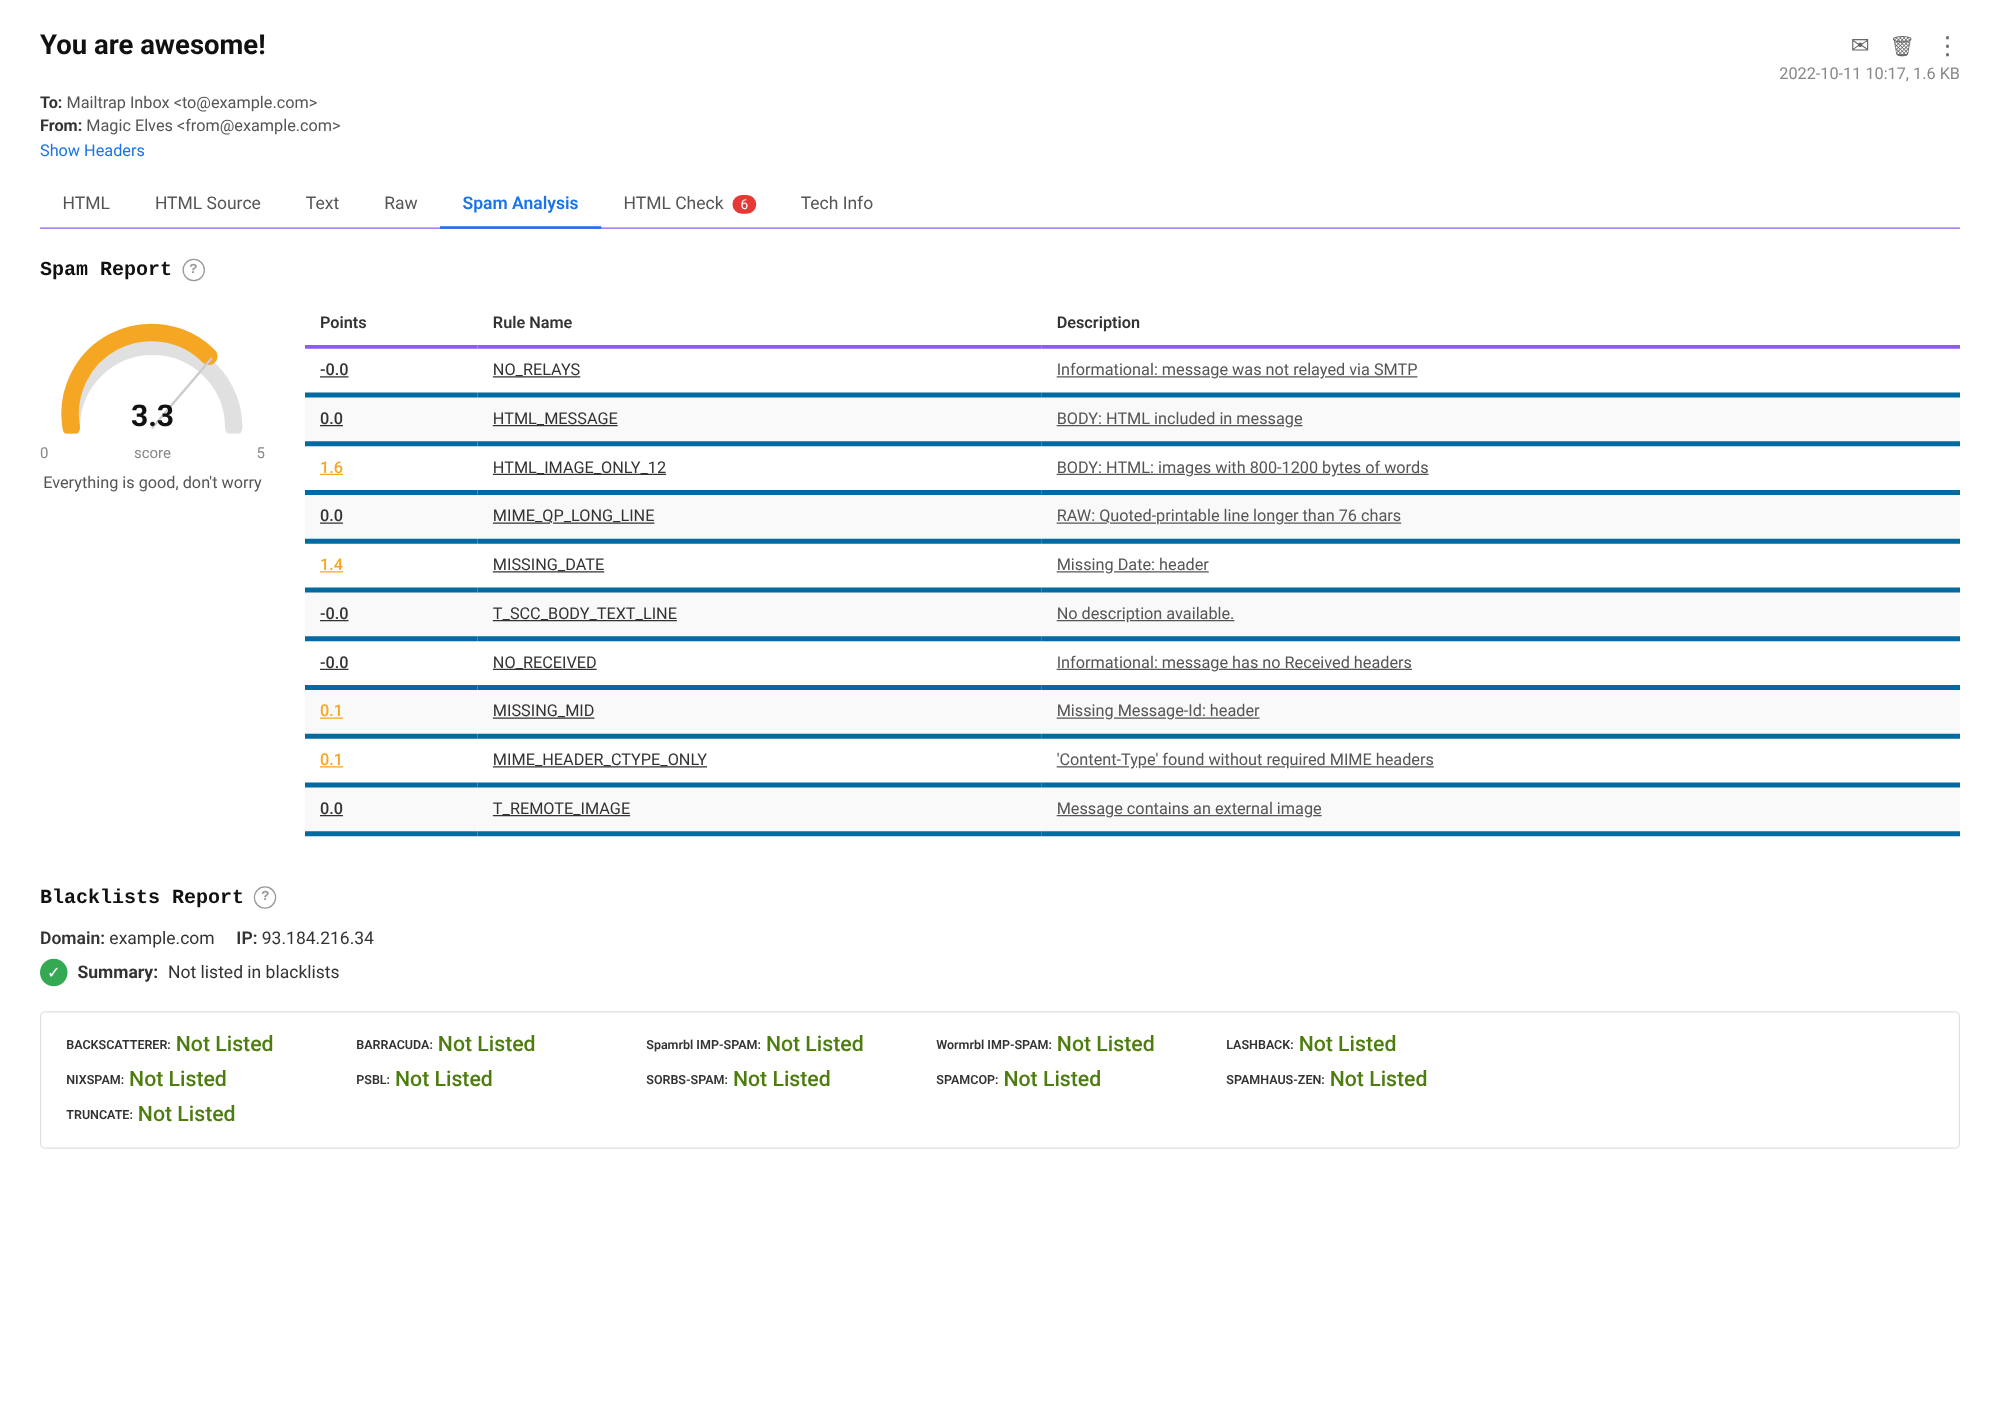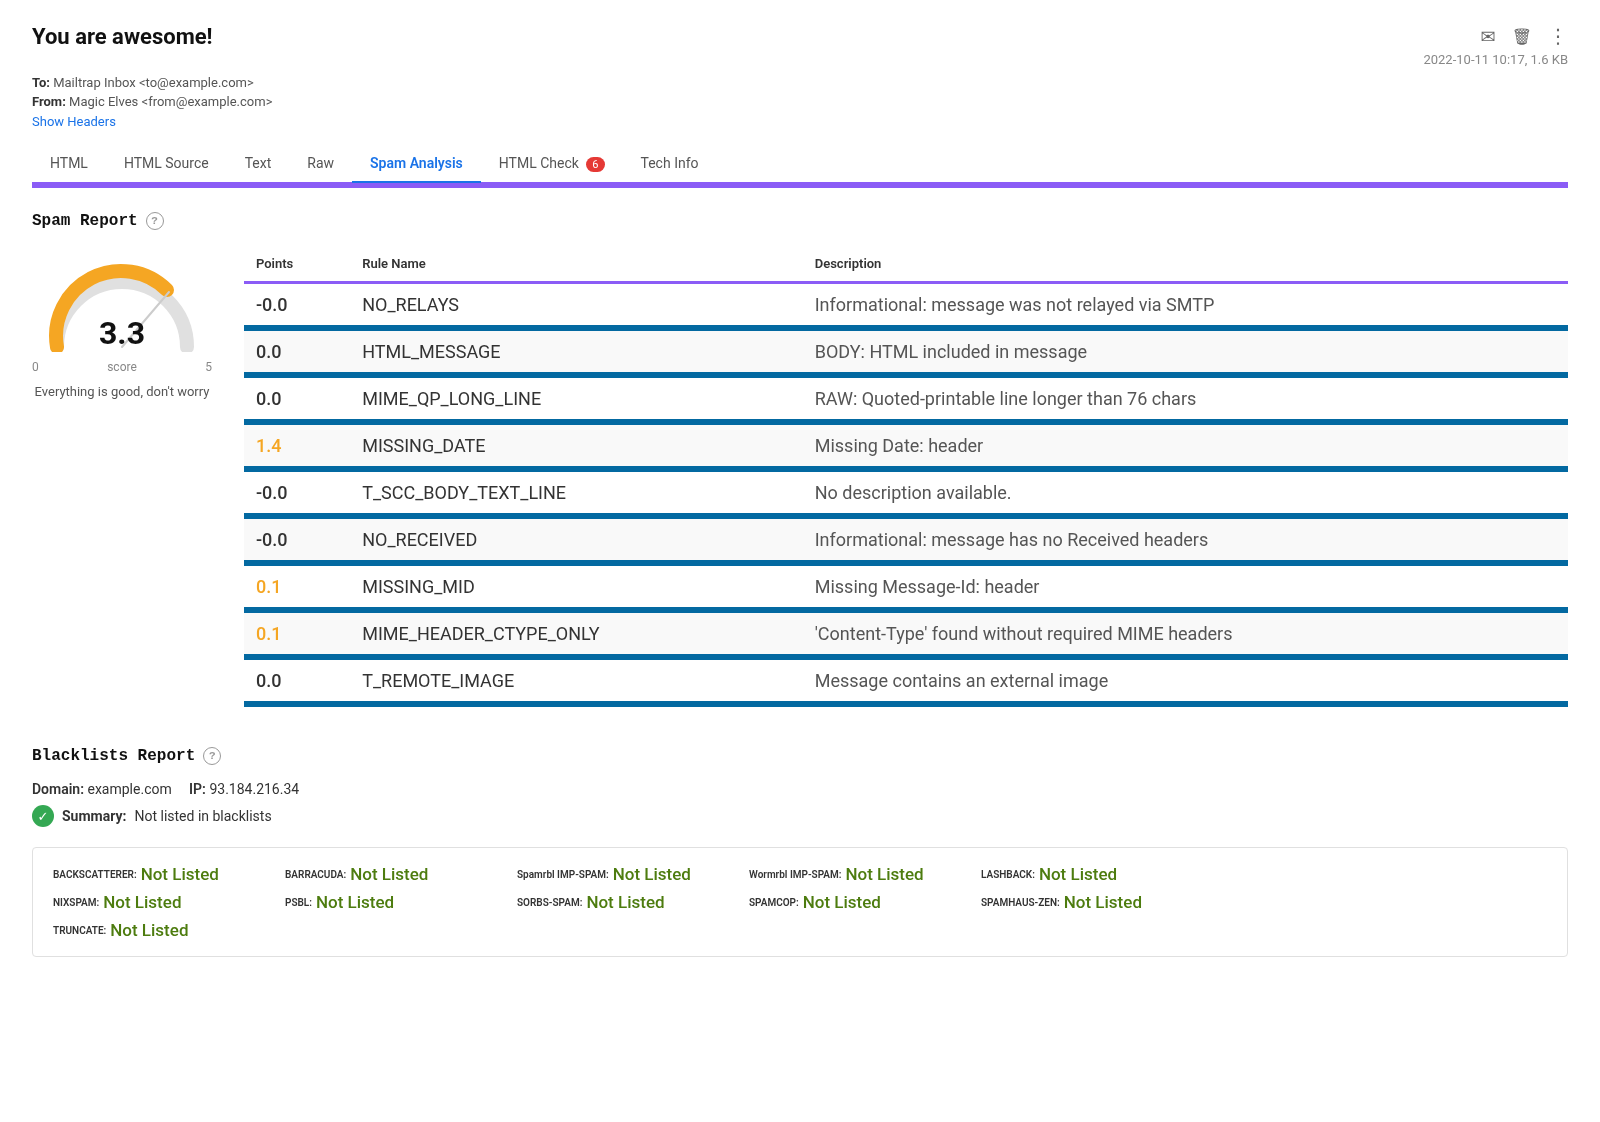--- a/index.html
+++ b/index.html
@@ -6,38 +6,38 @@
     body { font-family: -apple-system, BlinkMacSystemFont, 'Segoe UI', Roboto, sans-serif; background: #fff; color: #333; font-size: 14px; }
     .app-container { padding: 24px 32px; max-width: 1600px; }
     .header-row { display: flex; justify-content: space-between; align-items: flex-start; margin-bottom: 8px; }
     .title { font-size: 22px; font-weight: 700; color: #111; }
     .header-actions { display: flex; gap: 16px; align-items: center; color: #666; }
     .header-actions span { cursor: pointer; font-size: 18px; }
     .meta-info { font-size: 13px; color: #555; margin-bottom: 4px; }
     .meta-info strong { color: #333; }
     .show-headers { color: #1a73e8; font-size: 13px; cursor: pointer; margin-bottom: 16px; display: inline-block; }
     .date-size { font-size: 13px; color: #888; text-align: right; }
-    .tabs { display: flex; gap: 0; border-bottom: 6px solid #8b5cf6; margin-bottom: 24px; }
+    .tabs { display: flex; gap: 0; border-bottom: 1px solid #8b5cf6; margin-bottom: 24px; }
     .tab { padding: 10px 18px; font-size: 14px; color: #555; cursor: pointer; border-bottom: 2px solid transparent; margin-bottom: -1px; white-space: nowrap; }
     .tab.active { color: #1a73e8; border-bottom: 2px solid #1a73e8; font-weight: 600; }
     .badge { background: #e53935; color: #fff; border-radius: 10px; font-size: 11px; padding: 1px 6px; margin-left: 4px; vertical-align: middle; }
     .section-title { font-size: 16px; font-weight: 700; color: #111; margin-bottom: 16px; display: flex; align-items: center; gap: 8px; font-family: Liberation Mono, monospace; }
     .help-icon { width: 18px; height: 18px; border-radius: 50%; border: 1.5px solid #999; color: #999; font-size: 11px; display: inline-flex; align-items: center; justify-content: center; cursor: pointer; }
     .spam-report-layout { display: flex; gap: 32px; margin-bottom: 40px; }
     .gauge-container { min-width: 180px; display: flex; flex-direction: column; align-items: center; padding-top: 16px; }
     .gauge-wrap { position: relative; width: 160px; height: 90px; overflow: hidden; margin-bottom: 8px; }
     .score-display { position: absolute; bottom: 0; left: 0; width: 100%; text-align: center; }
-    .score-number { font-size: 32px; font-weight: 700; color: #111; }
+    .score-number { font-size: 24px; font-weight: 700; color: #111; }
     .score-labels { display: flex; justify-content: space-between; width: 100%; font-size: 12px; color: #888; margin-bottom: 2px; }
     .gauge-message { font-size: 13px; color: #555; text-align: center; margin-top: 8px; }
     .spam-table { flex: 1; }
     table { width: 100%; border-collapse: collapse; }
     thead th { font-weight: 600; font-size: 13px; color: #333; padding: 10px 12px; text-align: left; border-bottom: 3px solid #8b5cf6; }
     tbody tr:nth-child(even) { background: #f9f9f9; }
-    tbody td { padding: 10px 12px; font-size: 18px; color: #555; border-bottom: 6px solid #0369a1; }
+    tbody td { padding: 10px 12px; font-size: 13px; color: #555; border-bottom: 4px solid #0369a1; text-decoration: underline; }
     tbody td:first-child { font-weight: 500; color: #333; min-width: 60px; }
     tbody td:nth-child(2) { color: #333; min-width: 200px; }
     .blacklists-section { margin-top: 8px; }
     .domain-ip { font-size: 14px; color: #333; margin-bottom: 8px; }
     .domain-ip strong { font-weight: 600; }
     .summary-row { display: flex; align-items: center; gap: 8px; font-size: 14px; color: #333; margin-bottom: 20px; }
     .check-icon { width: 22px; height: 22px; background: #34a853; border-radius: 50%; display: inline-flex; align-items: center; justify-content: center; color: #fff; font-size: 13px; flex-shrink: 0; }
     .blacklist-grid { border: 1px solid #e0e0e0; border-radius: 4px; padding: 16px 20px; }
     .blacklist-row { display: flex; flex-wrap: wrap; gap: 4px 0; margin-bottom: 8px; }
     .blacklist-row:last-child { margin-bottom: 0; }
@@ -127,20 +127,25 @@
               <td>-0.0</td>
               <td>NO_RELAYS</td>
               <td>Informational: message was not relayed via SMTP</td>
             </tr>
             <tr>
               <td>0.0</td>
               <td>HTML_MESSAGE</td>
               <td>BODY: HTML included in message</td>
             </tr>
             <tr>
+              <td style="color: rgb(245, 166, 35);">1.6</td>
+              <td style="color: rgb(51, 51, 51);">HTML_IMAGE_ONLY_12</td>
+              <td>BODY: HTML: images with 800-1200 bytes of words</td>
+            </tr>
+            <tr>
               <td>0.0</td>
               <td>MIME_QP_LONG_LINE</td>
               <td>RAW: Quoted-printable line longer than 76 chars</td>
             </tr>
             <tr>
               <td style="color: rgb(245, 166, 35);">1.4</td>
               <td style="color: rgb(51, 51, 51);">MISSING_DATE</td>
               <td>Missing Date: header</td>
             </tr>
             <tr>

